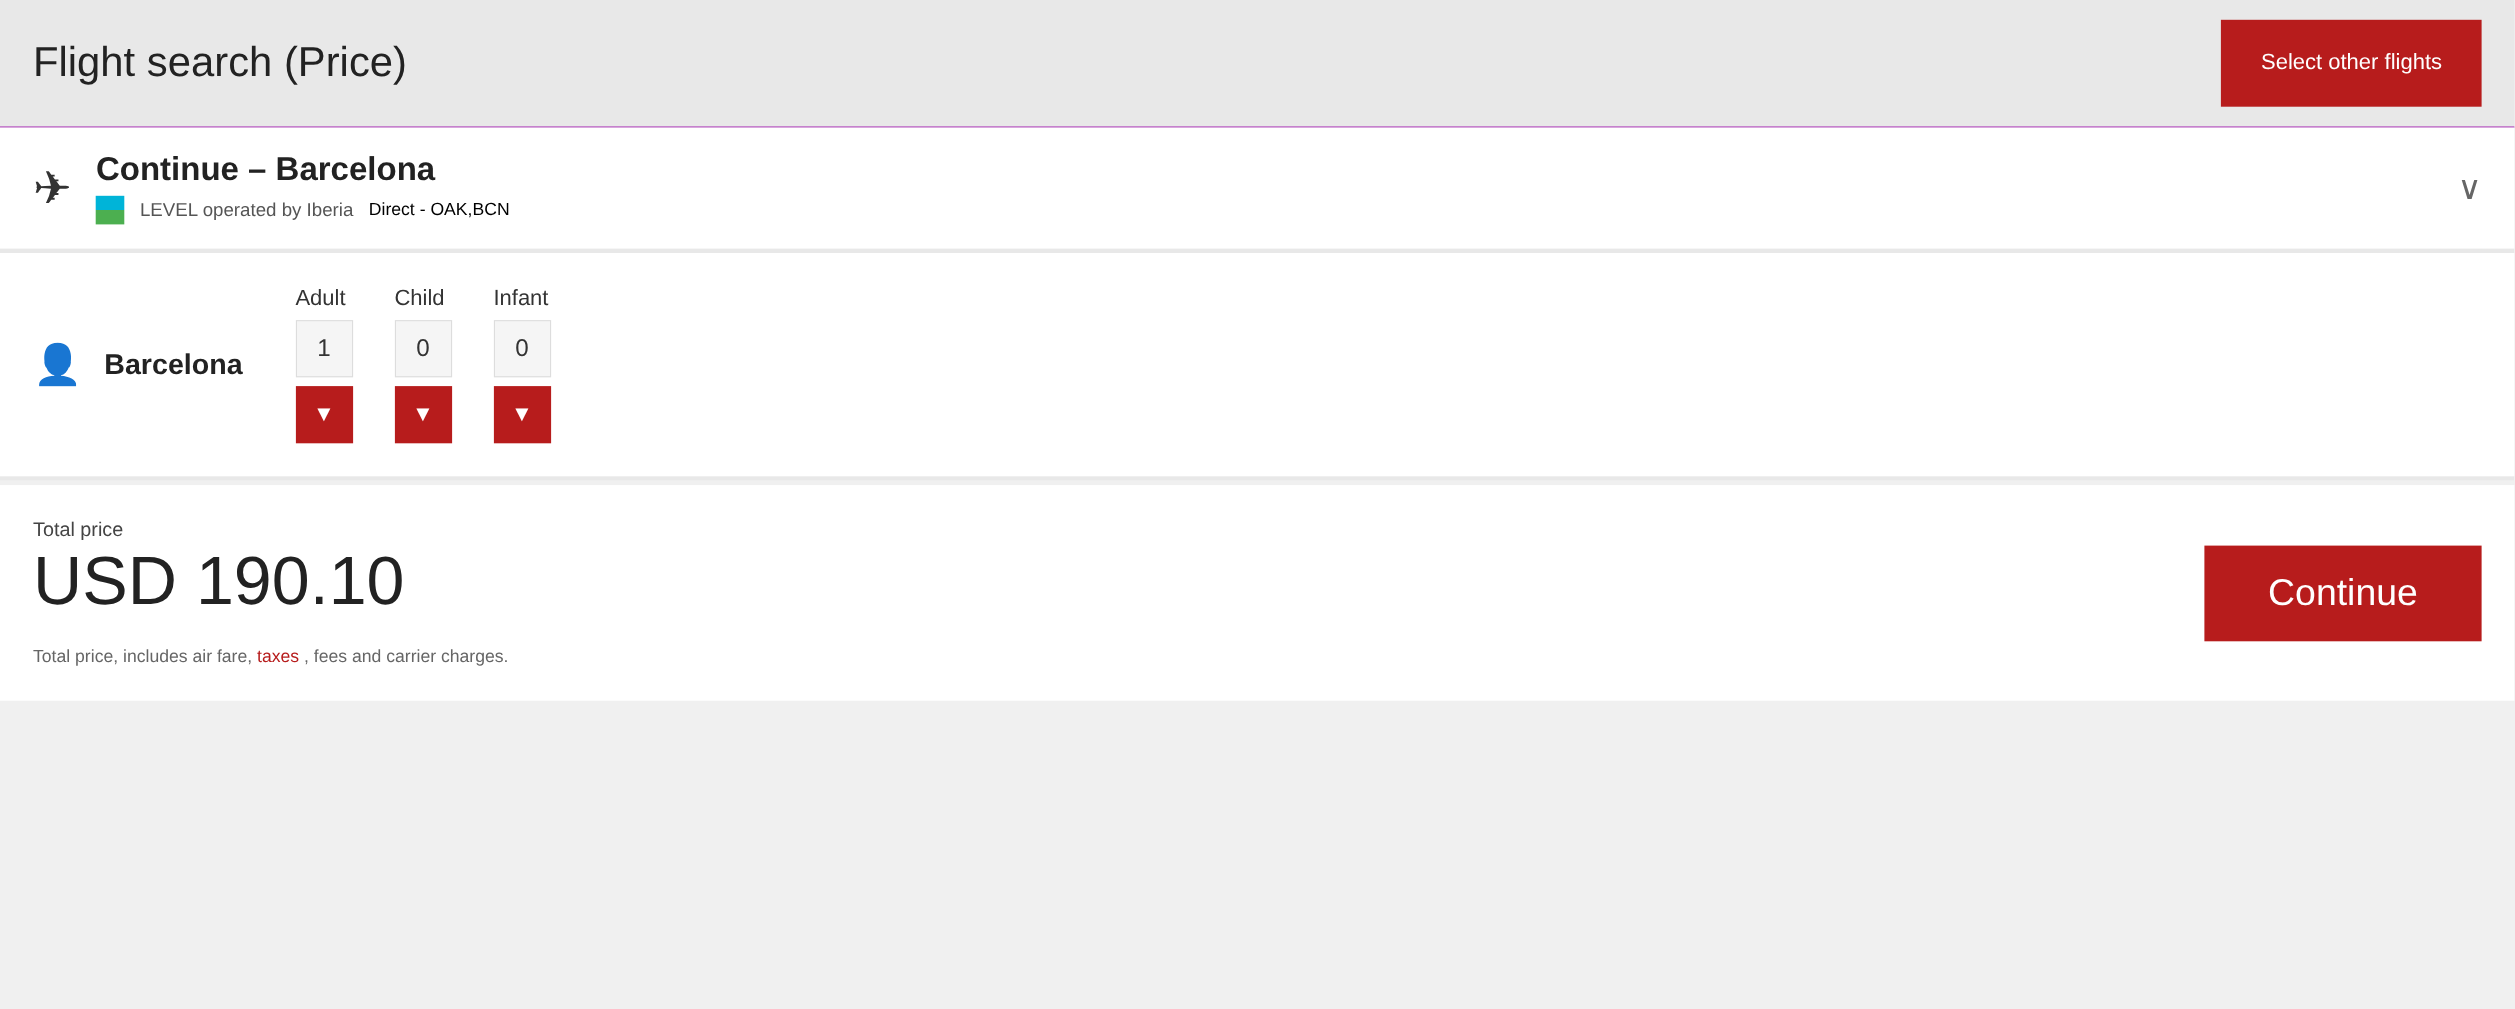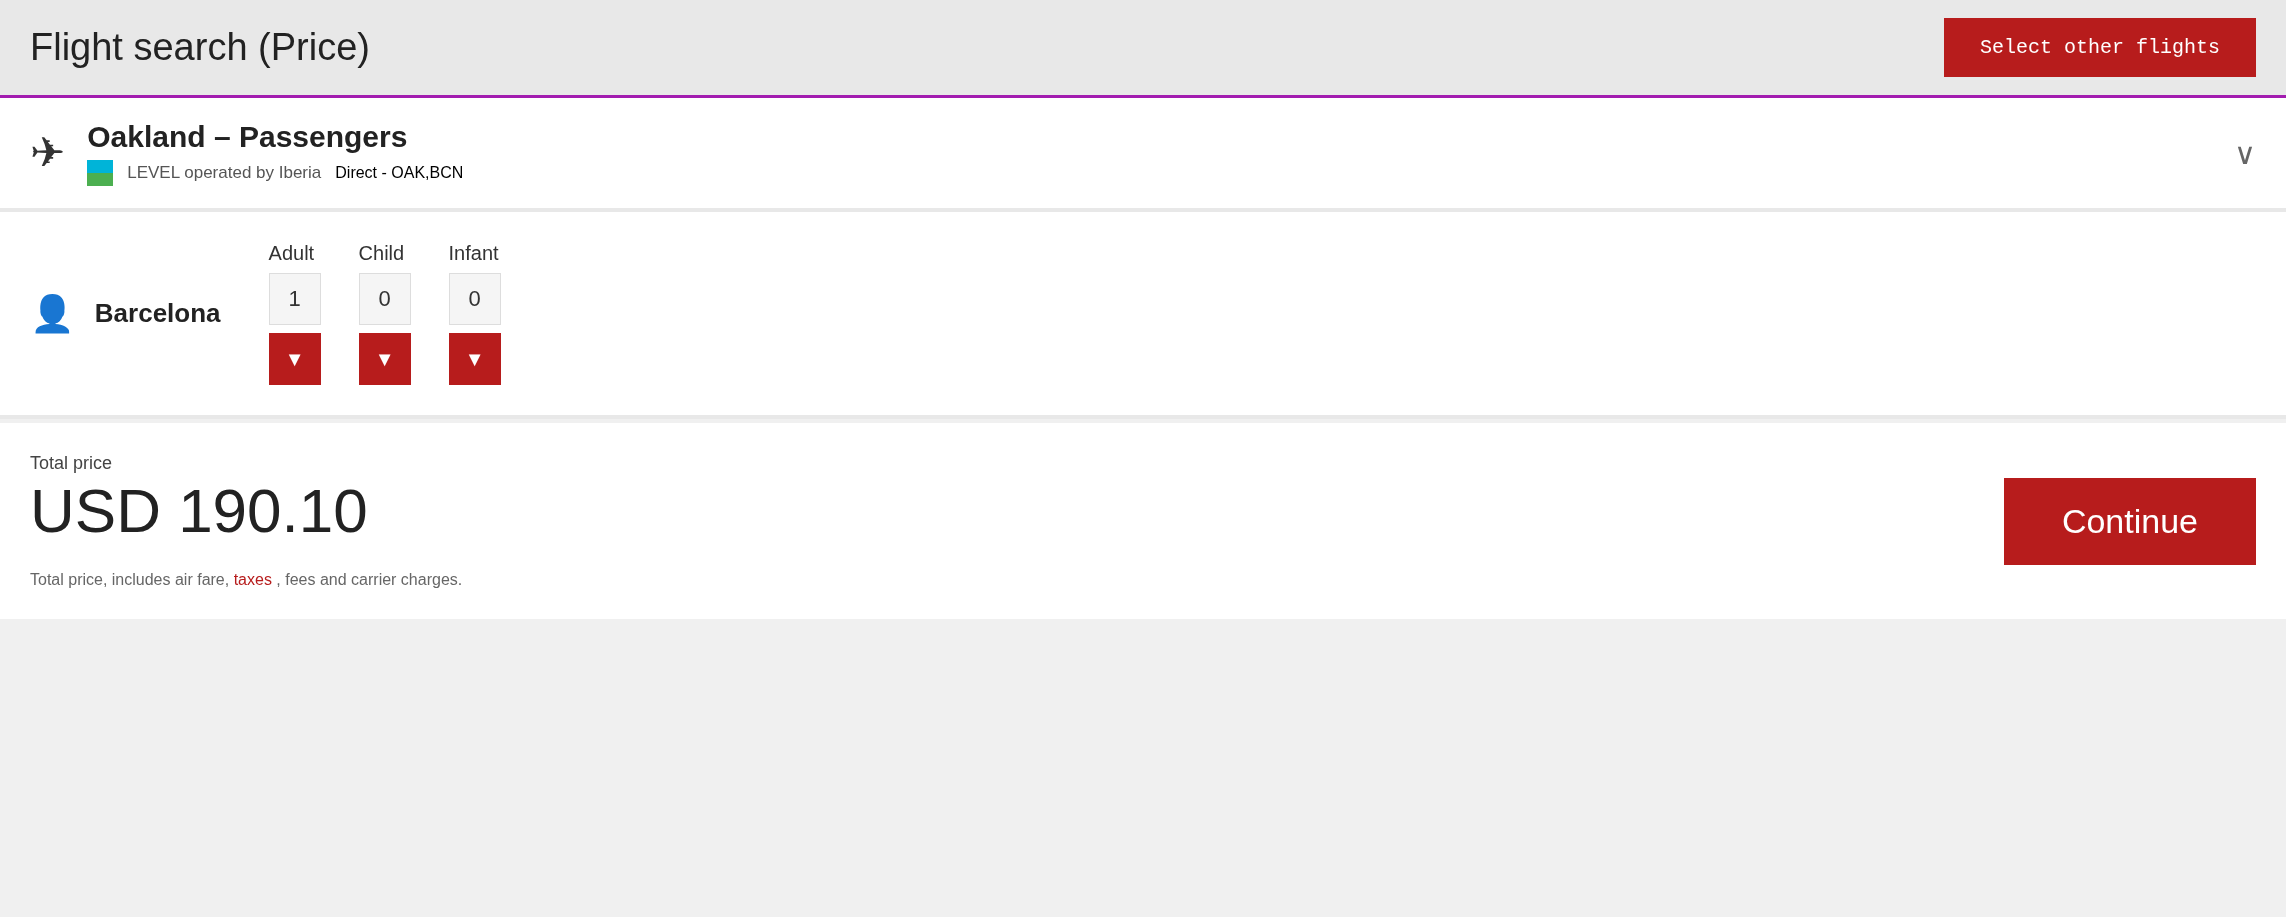--- a/index.html
+++ b/index.html
@@ -9,35 +9,35 @@
       min-height: 100vh;
     }
 
     
     .header {
       background: #e8e8e8;
       display: flex;
       align-items: center;
       justify-content: space-between;
       padding: 18px 30px;
-      border-bottom: 3px solid #a21caf;
+      border-bottom: 1px solid #a21caf;
     }
     .header-title {
       font-size: 38px;
       font-weight: 300;
       color: #222;
     }
     .select-other-btn {
       background: #b71c1c;
       color: #fff;
       border: none;
-      padding: 18px 36px;
-      font-size: 20px;
-      cursor: pointer;
-      font-family: Liberation Mono, monospace;
+      padding: 28px 36px;
+      font-size: 20px;
+      cursor: pointer;
+      font-family: Liberation Sans, sans-serif;
       white-space: nowrap;
     }
 
     
     .flight-section {
       background: #fff;
       padding: 22px 30px;
       display: flex;
       align-items: center;
       justify-content: space-between;
@@ -195,21 +195,21 @@
 
 <div class="header">
   <h1 class="header-title">Flight search (Price)</h1>
   <button class="select-other-btn">Select other flights</button>
 </div>
 
 <div class="flight-section">
   <div class="flight-left">
     <div class="plane-icon">✈</div>
     <div class="flight-details">
-      <div class="flight-route">Oakland – Passengers</div>
+      <div class="flight-route">Continue – Barcelona</div>
       <div class="flight-meta-row">
         <div class="airline-logo"></div>
         <span class="airline-name">LEVEL operated by Iberia</span>
         <span class="flight-direct">Direct - OAK,BCN</span>
       </div>
     </div>
   </div>
 
 
   <div class="chevron-down">∨</div>

